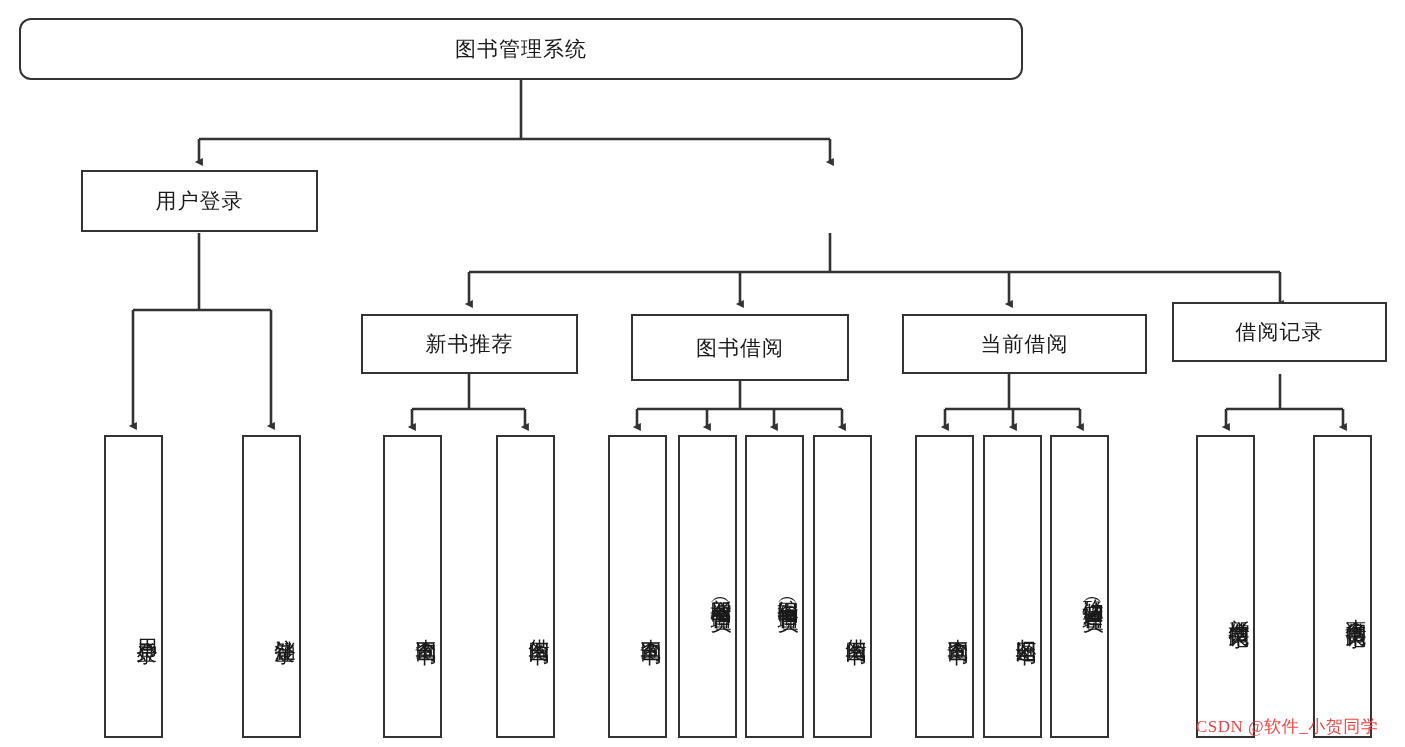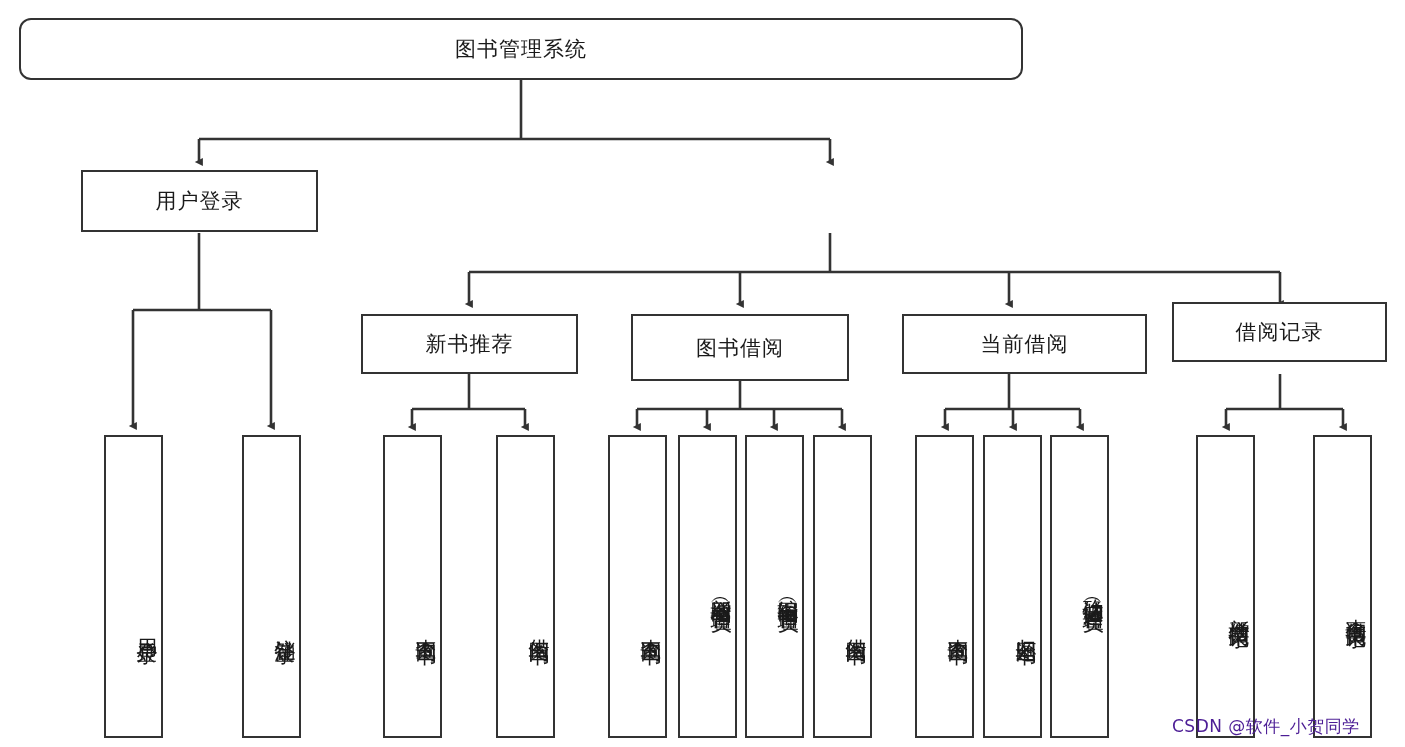--- a/index.html
+++ b/index.html
@@ -48,26 +48,27 @@
     padding-top: 14px;
   }
   .node.vert.topset {
     padding-top: 8px;
   }
   .node-title {
     font-size: 22px;
   }
   #watermark {
     position: absolute;
-    left: 1172px;
+    left: 1196px;
     top: 715px;
     font-size: 17px;
-    color: #4c1d95;
+    color: #ef4444;
     white-space: nowrap;
     letter-spacing: 0.5px;
+    font-family: Liberation Serif, serif;
   }
 </style>
 </head>
 <body>
 
 <div id="canvas">
 
   <svg id="wires" viewBox="0 0 1405 747" xmlns="http://www.w3.org/2000/svg">
     <defs>
       <marker id="arrow" markerWidth="9" markerHeight="9" refX="4.5" refY="4.4" orient="auto" markerUnits="userSpaceOnUse">

